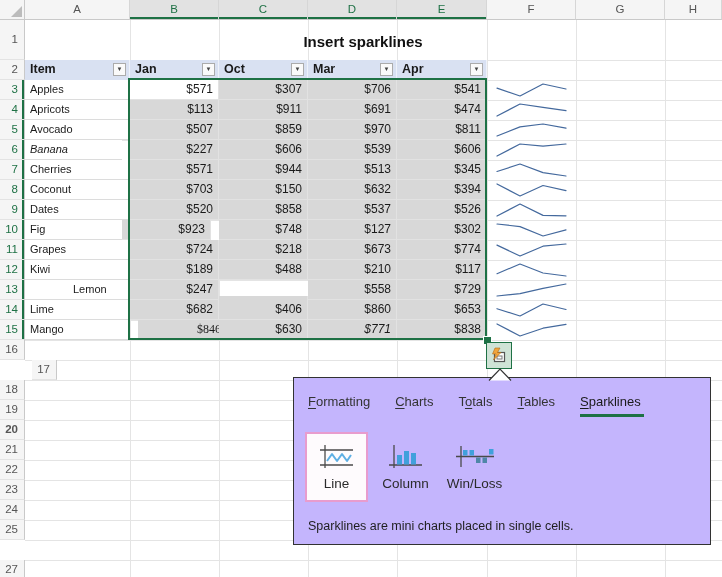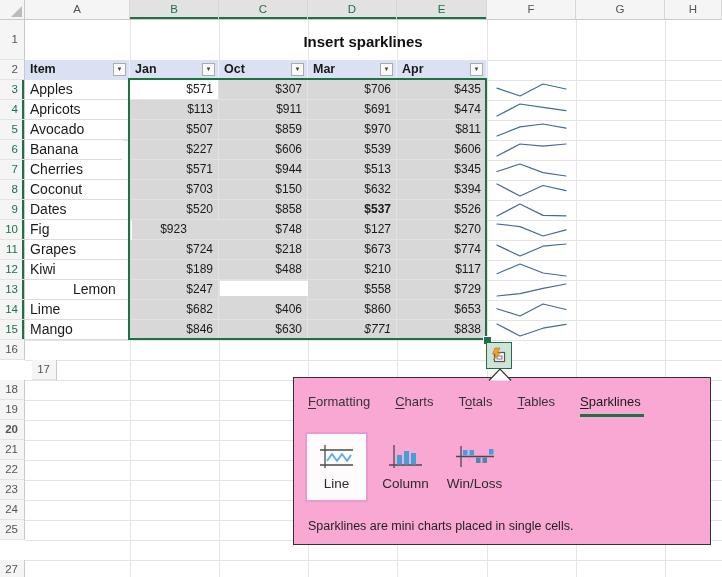--- a/index.html
+++ b/index.html
@@ -26,37 +26,37 @@
   #title{position:absolute;left:25px;top:31px;width:676px;height:22px;line-height:22px;
     text-align:center;font-size:15px;font-weight:bold;color:#111;}
   .thcell{position:absolute;top:60px;height:20px;box-sizing:border-box;background:var(--hdrfill);
     font-size:12.5px;font-weight:bold;color:#1a1a1a;line-height:19px;padding-left:5px;
     border-right:1px solid #eef2fa;}
   .filterbtn{position:absolute;right:3px;top:3px;width:13px;height:13px;background:#fafafa;
     border:1px solid #ababab;box-sizing:border-box;text-align:center;cursor:pointer;}
   .filterbtn .chev{display:block;font-size:6px;line-height:11px;color:#444;}
   .cell{position:absolute;height:20px;box-sizing:border-box;font-size:12px;color:#1a1a1a;
     line-height:19px;}
-  .cell.item{background:#fff;padding-left:5px;border-bottom:1px solid #dcdcdc;font-size:14px;}
+  .cell.item{background:#fff;padding-left:5px;border-bottom:1px solid #dcdcdc;font-size:11px;}
   .cell.val{background:var(--selfill);text-align:right;padding-right:5px;
     border-bottom:1px solid #e2e2e2;border-right:1px solid #e2e2e2;}
   .cell.val.active{background:#fff;}
   .sparkcell{position:absolute;height:20px;}
   
   #selbox{position:absolute;left:128px;top:78px;width:359px;height:262px;
     border:2px solid var(--green);box-sizing:border-box;pointer-events:none;z-index:3;}
   #fillhandle{position:absolute;left:483px;top:336px;width:7px;height:7px;
     background:var(--green);border:1px solid #fff;box-sizing:content-box;z-index:4;}
   
   #qabtn{position:absolute;left:486px;top:342px;width:26px;height:27px;box-sizing:border-box;
     background:#cfe3d6;border:1px solid var(--green);z-index:4;cursor:pointer;
     display:flex;align-items:center;justify-content:center;}
   
   #qapopup{position:absolute;left:293px;top:377px;width:418px;height:168px;box-sizing:border-box;
-    background:#f9a8d4;border:1px solid #323232;z-index:5;}
+    background:#c4b5fd;border:1px solid #323232;z-index:5;}
   #notch{position:absolute;left:488px;top:367px;z-index:6;}
   #qa-tabs{display:flex;gap:25px;padding:16px 0 0 14px;}
   .qa-tab{position:relative;font-size:13px;color:#333;cursor:pointer;white-space:nowrap;}
   .qa-tab .u{text-decoration:underline;text-underline-offset:2px;}
   .qa-tab.sel{color:#1a1a1a;}
   .qa-tab.sel::after{content:"";position:absolute;left:0;right:-3px;bottom:-8px;height:3px;
     background:var(--green);}
   #qa-options{position:absolute;left:11px;top:54px;display:flex;gap:6px;}
   .qa-opt{width:63px;height:70px;box-sizing:border-box;border:2px solid transparent;
     display:flex;flex-direction:column;align-items:center;cursor:pointer;}
@@ -164,56 +164,56 @@
         </span></div>
       <div class="thcell" style="left: 397px; width: 90px;"><span>Apr</span><span class="filterbtn">
           <span class="chev">▼</span>
         </span></div>
     </div>
   <div id="tbody">
       <div class="cell item" style="left: 25px; top: 80px; width: 105px;">Apples</div>
       <div class="cell val active" style="left: 130px; top: 80px; width: 89px;">$571</div>
       <div class="cell val" style="left: 219px; top: 80px; width: 89px;">$307</div>
       <div class="cell val" style="left: 308px; top: 80px; width: 89px;">$706</div>
-      <div class="cell val" style="left: 397px; top: 80px; width: 90px;">$435</div>
+      <div class="cell val" style="left: 397px; top: 80px; width: 90px;">$541</div>
       <div class="cell item" style="left: 25px; top: 100px; width: 105px;">Apricots</div>
       <div class="cell val" style="left: 130px; top: 100px; width: 89px;">$113</div>
       <div class="cell val" style="left: 219px; top: 100px; width: 89px;">$911</div>
       <div class="cell val" style="left: 308px; top: 100px; width: 89px;">$691</div>
       <div class="cell val" style="left: 397px; top: 100px; width: 90px;">$474</div>
       <div class="cell item" style="left: 25px; top: 120px; width: 105px;">Avocado</div>
       <div class="cell val" style="left: 130px; top: 120px; width: 89px;">$507</div>
       <div class="cell val" style="left: 219px; top: 120px; width: 89px;">$859</div>
       <div class="cell val" style="left: 308px; top: 120px; width: 89px;">$970</div>
       <div class="cell val" style="left: 397px; top: 120px; width: 90px;">$811</div>
-      <div class="cell item" style="left: 25px; top: 140px; width: 97px;">Banana</div>
+      <div class="cell item" style="left: 25px; top: 140px; width: 97px; font-style: italic;">Banana</div>
       <div class="cell val" style="left: 130px; top: 140px; width: 89px;">$227</div>
       <div class="cell val" style="left: 219px; top: 140px; width: 89px;">$606</div>
       <div class="cell val" style="left: 308px; top: 140px; width: 89px;">$539</div>
       <div class="cell val" style="left: 397px; top: 140px; width: 90px;">$606</div>
       <div class="cell item" style="left: 25px; top: 160px; width: 105px;">Cherries</div>
       <div class="cell val" style="left: 130px; top: 160px; width: 89px;">$571</div>
       <div class="cell val" style="left: 219px; top: 160px; width: 89px;">$944</div>
       <div class="cell val" style="left: 308px; top: 160px; width: 89px;">$513</div>
       <div class="cell val" style="left: 397px; top: 160px; width: 90px;">$345</div>
       <div class="cell item" style="left: 25px; top: 180px; width: 105px;">Coconut</div>
       <div class="cell val" style="left: 130px; top: 180px; width: 89px;">$703</div>
       <div class="cell val" style="left: 219px; top: 180px; width: 89px;">$150</div>
       <div class="cell val" style="left: 308px; top: 180px; width: 89px;">$632</div>
       <div class="cell val" style="left: 397px; top: 180px; width: 90px;">$394</div>
       <div class="cell item" style="left: 25px; top: 200px; width: 105px;">Dates</div>
       <div class="cell val" style="left: 130px; top: 200px; width: 89px;">$520</div>
       <div class="cell val" style="left: 219px; top: 200px; width: 89px;">$858</div>
-      <div class="cell val" style="left: 308px; top: 200px; width: 89px; font-weight: bold;">$537</div>
+      <div class="cell val" style="left: 308px; top: 200px; width: 89px;">$537</div>
       <div class="cell val" style="left: 397px; top: 200px; width: 90px;">$526</div>
       <div class="cell item" style="left: 25px; top: 220px; width: 105px;">Fig</div>
-      <div class="cell val" style="left: 132px; top: 220px; width: 89px; text-align: center;">$923</div>
+      <div class="cell val" style="left: 122px; top: 220px; width: 89px;">$923</div>
       <div class="cell val" style="left: 219px; top: 220px; width: 89px;">$748</div>
       <div class="cell val" style="left: 308px; top: 220px; width: 89px;">$127</div>
-      <div class="cell val" style="left: 397px; top: 220px; width: 90px;">$270</div>
+      <div class="cell val" style="left: 397px; top: 220px; width: 90px;">$302</div>
       <div class="cell item" style="left: 25px; top: 240px; width: 105px;">Grapes</div>
       <div class="cell val" style="left: 130px; top: 240px; width: 89px;">$724</div>
       <div class="cell val" style="left: 219px; top: 240px; width: 89px;">$218</div>
       <div class="cell val" style="left: 308px; top: 240px; width: 89px;">$673</div>
       <div class="cell val" style="left: 397px; top: 240px; width: 90px;">$774</div>
       <div class="cell item" style="left: 25px; top: 260px; width: 105px;">Kiwi</div>
       <div class="cell val" style="left: 130px; top: 260px; width: 89px;">$189</div>
       <div class="cell val" style="left: 219px; top: 260px; width: 89px;">$488</div>
       <div class="cell val" style="left: 308px; top: 260px; width: 89px;">$210</div>
       <div class="cell val" style="left: 397px; top: 260px; width: 90px;">$117</div>
@@ -221,21 +221,21 @@
       <div class="cell val" style="left: 130px; top: 280px; width: 89px;">$247</div>
       <div class="cell val" style="left: 219px; top: 280px; width: 89px; margin-top: 16px;">$341</div>
       <div class="cell val" style="left: 308px; top: 280px; width: 89px;">$558</div>
       <div class="cell val" style="left: 397px; top: 280px; width: 90px;">$729</div>
       <div class="cell item" style="left: 25px; top: 300px; width: 105px;">Lime</div>
       <div class="cell val" style="left: 130px; top: 300px; width: 89px;">$682</div>
       <div class="cell val" style="left: 219px; top: 300px; width: 89px;">$406</div>
       <div class="cell val" style="left: 308px; top: 300px; width: 89px;">$860</div>
       <div class="cell val" style="left: 397px; top: 300px; width: 90px;">$653</div>
       <div class="cell item" style="left: 25px; top: 320px; width: 105px;">Mango</div>
-      <div class="cell val" style="left: 130px; top: 320px; width: 89px;">$846</div>
+      <div class="cell val" style="left: 138px; top: 320px; width: 89px; font-family: Liberation Serif, serif;">$846</div>
       <div class="cell val" style="left: 219px; top: 320px; width: 89px;">$630</div>
       <div class="cell val" style="left: 308px; top: 320px; width: 89px; font-style: italic;">$771</div>
       <div class="cell val" style="left: 397px; top: 320px; width: 90px;">$838</div>
     </div>
   <div id="sparkcol">
       <div class="sparkcell" style="left: 487px; top: 80px; width: 89px;"><svg width="89" height="20" viewBox="0 0 89 20">
           <polyline points="10,8.1 33,16.0 56,4.0 79,9.0" fill="none" stroke="#44699d" stroke-width="1.2" stroke-linejoin="round" stroke-linecap="round"></polyline>
         </svg></div>
       <div class="sparkcell" style="left: 487px; top: 100px; width: 89px;"><svg width="89" height="20" viewBox="0 0 89 20">
           <polyline points="10,16.0 33,4.0 56,7.3 79,10.6" fill="none" stroke="#44699d" stroke-width="1.2" stroke-linejoin="round" stroke-linecap="round"></polyline>

